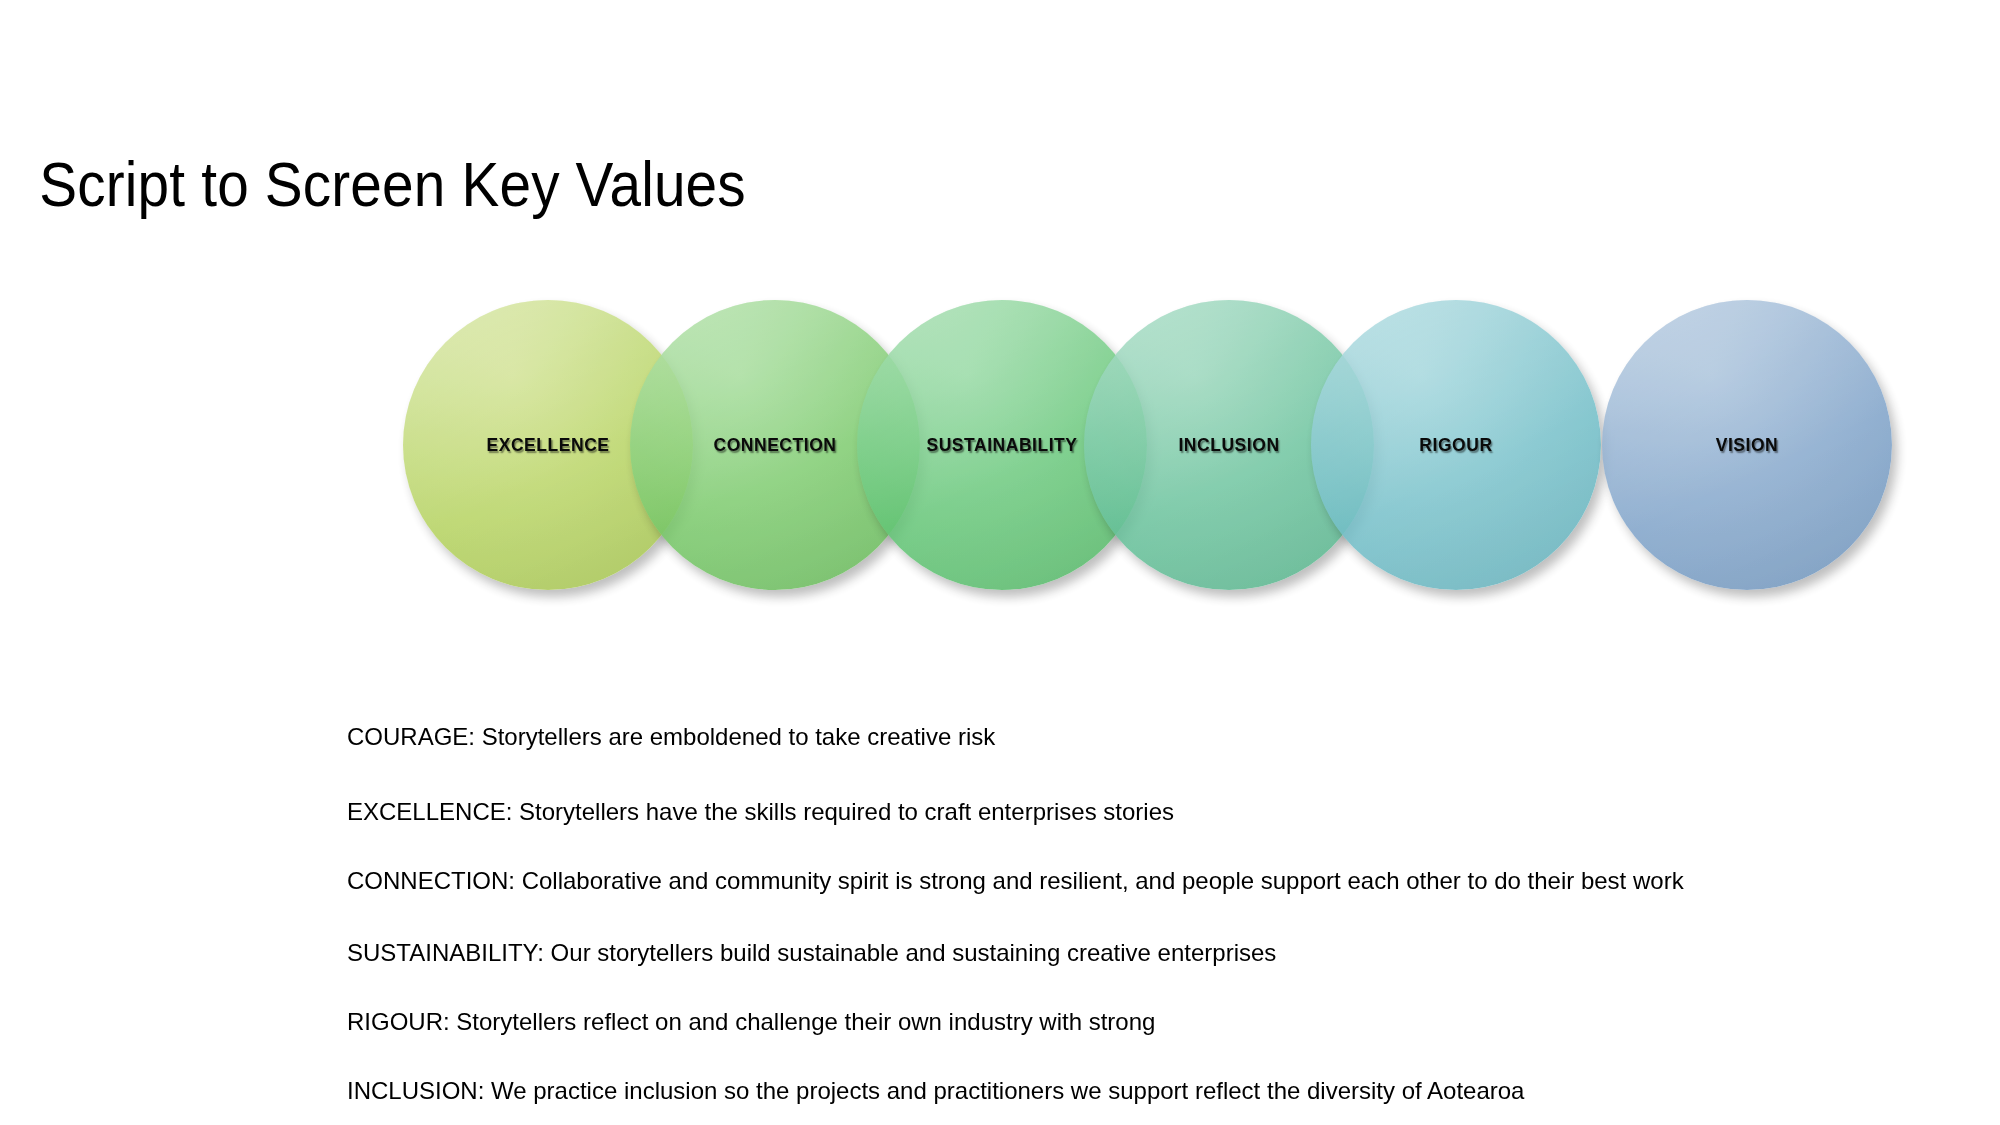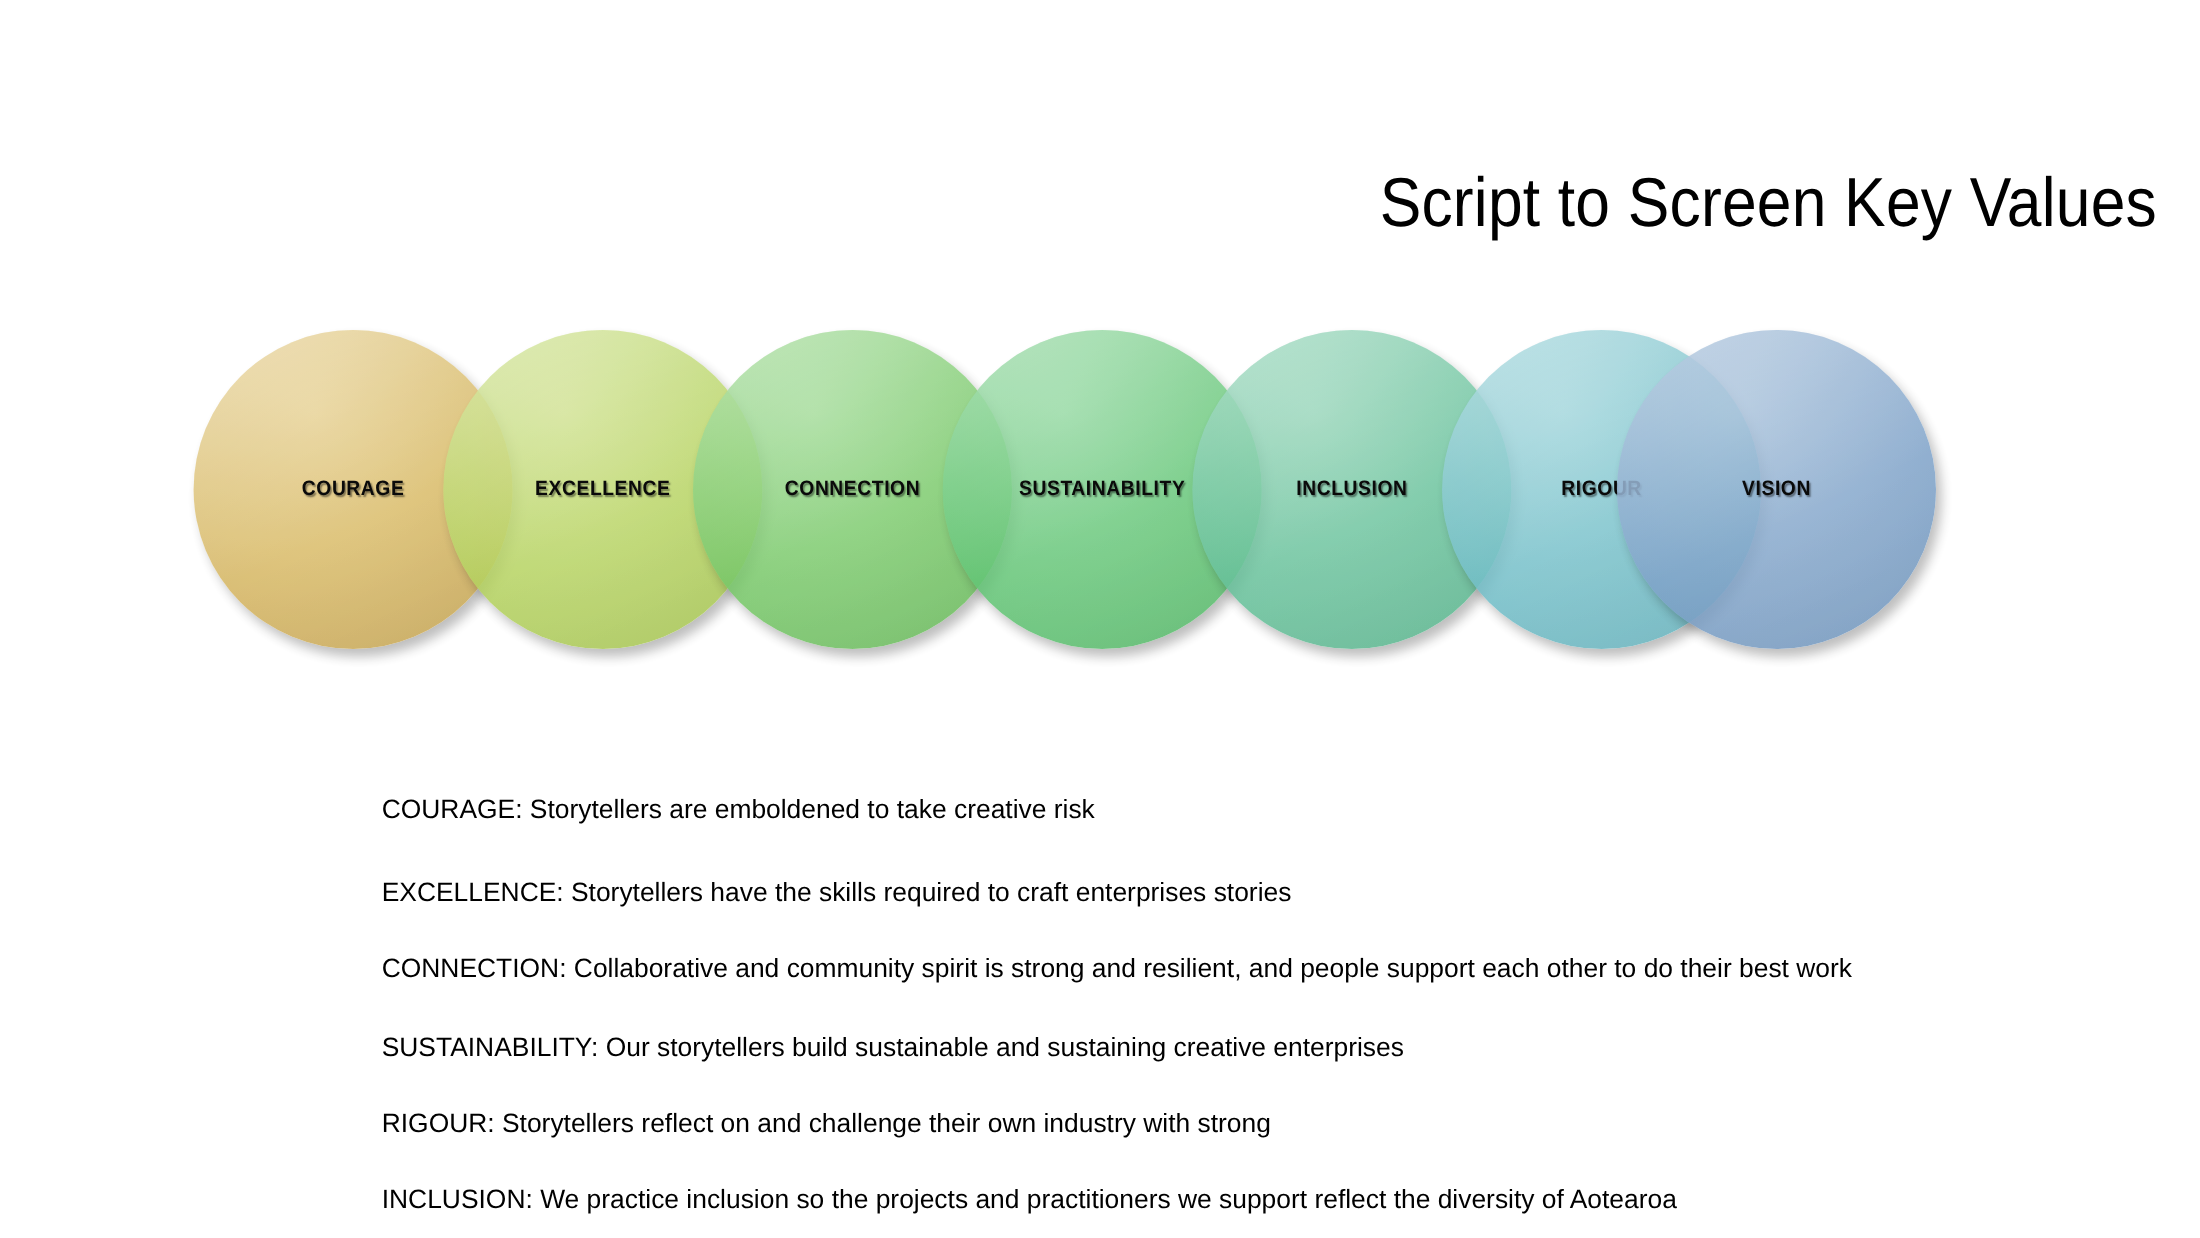--- a/index.html
+++ b/index.html
@@ -25,21 +25,21 @@
     height: 1125px;
     background: #ffffff;
   }
 
   
   #title-block {
     position: absolute;
     left: 0;
     top: 108px;
     width: 2000px;
-    text-align: right;
+    text-align: left;
   }
   #slide-title {
     display: inline-block;
     font-family: "Liberation Sans Narrow", "Liberation Sans", sans-serif;
     font-size: 63px;
     font-weight: 400;
     letter-spacing: 0.2px;
     color: #000000;
     line-height: 1.1;
     transform: scaleX(0.90);
@@ -124,24 +124,20 @@
 <body>
 
 <div id="slide">
 
   <div id="title-block">
     <h1 id="slide-title">Script to Screen Key Values</h1>
   </div>
 
   <div id="diagram">
 
-    <div class="circle-wrap" style="left:176px; z-index:1;">
-      <div class="circle" style="background: radial-gradient(circle at 38% 26%, rgb(227, 202, 131) 0%, rgb(217, 187, 104) 48%, rgb(201, 165, 79) 100%);"></div>
-      <div class="circle-label">COURAGE</div>
-    </div>
 
     <div class="circle-wrap" style="left:403px; z-index:2;">
       <div class="circle" style="background: radial-gradient(circle at 38% 26%, rgb(202, 222, 130) 0%, rgb(185, 213, 102) 48%, rgb(168, 201, 78) 100%);"></div>
       <div class="circle-label">EXCELLENCE</div>
     </div>
 
     <div class="circle-wrap" style="left:630px; z-index:3;">
       <div class="circle" style="background: radial-gradient(circle at 38% 26%, rgb(150, 215, 138) 0%, rgb(126, 203, 111) 48%, rgb(102, 189, 88) 100%);"></div>
       <div class="circle-label">CONNECTION</div>
     </div>
@@ -154,21 +150,21 @@
     <div class="circle-wrap" style="left:1084px; z-index:5;">
       <div class="circle" style="background: radial-gradient(circle at 38% 26%, rgb(137, 208, 176) 0%, rgb(110, 196, 159) 48%, rgb(86, 184, 142) 100%);"></div>
       <div class="circle-label">INCLUSION</div>
     </div>
 
     <div class="circle-wrap" style="left:1311px; z-index:6;">
       <div class="circle" style="background: radial-gradient(circle at 38% 26%, rgb(148, 208, 215) 0%, rgb(122, 194, 203) 48%, rgb(98, 181, 192) 100%);"></div>
       <div class="circle-label">RIGOUR</div>
     </div>
 
-    <div class="circle-wrap" style="left:1470px; z-index:7;text-decoration:underline;">
+    <div class="circle-wrap" style="left:1602px; z-index:7;text-decoration:underline;">
       <div class="circle" style="background: radial-gradient(circle at 38% 26%, rgb(156, 185, 214) 0%, rgb(134, 168, 204) 48%, rgb(111, 151, 193) 100%);"></div>
       <div class="circle-label">VISION</div>
     </div>
 
   </div>
 
   <div id="values-list">
     <div class="value-line">COURAGE: Storytellers are emboldened to take creative risk</div>
     <div class="gap-lg"></div>
     <div class="value-line">EXCELLENCE: Storytellers have the skills required to craft enterprises stories</div>

